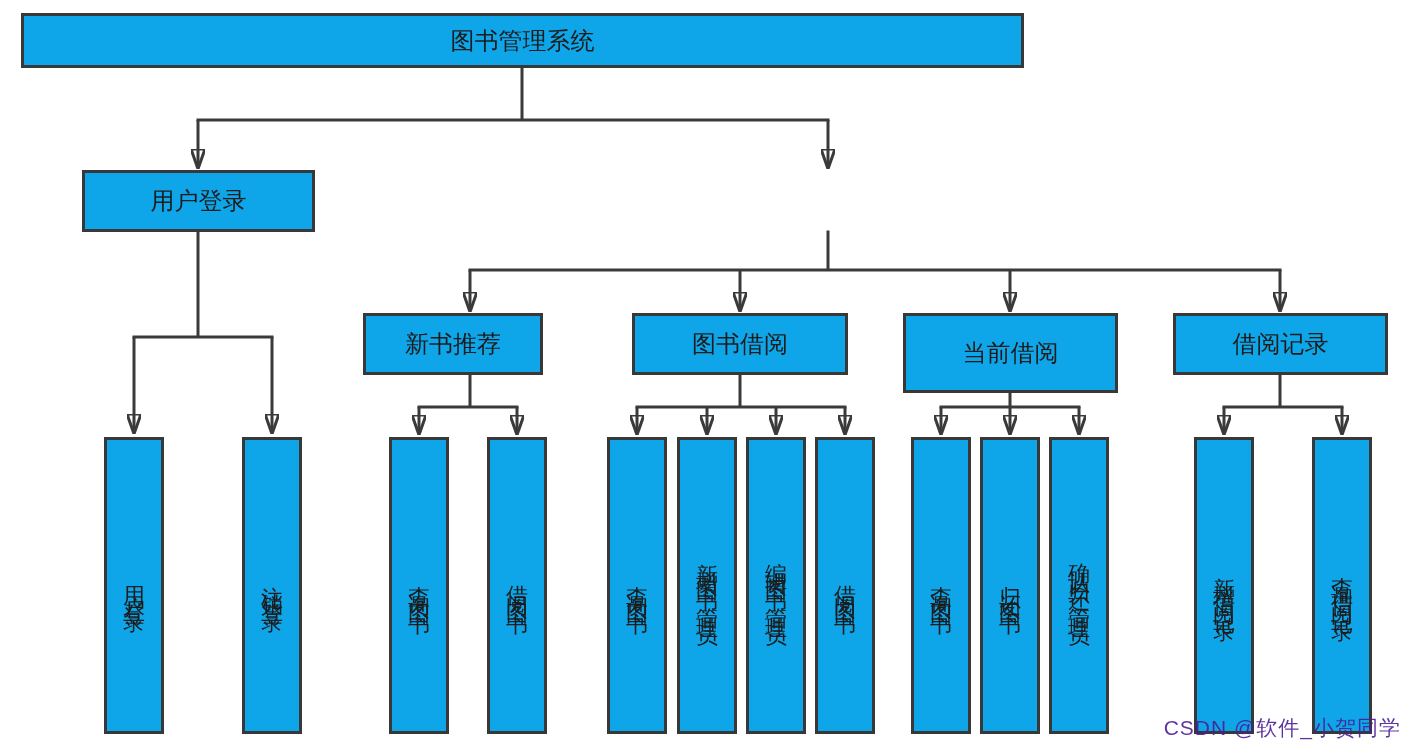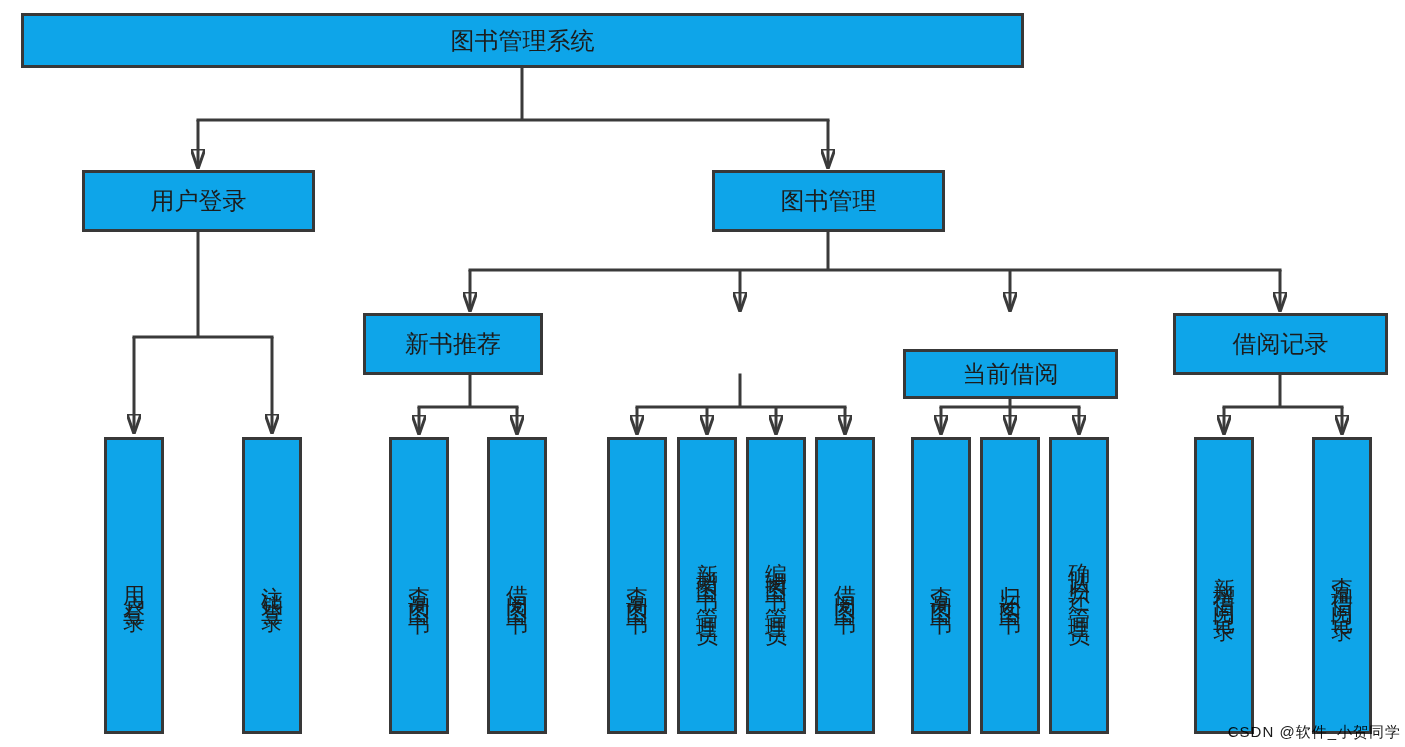--- a/index.html
+++ b/index.html
@@ -33,21 +33,21 @@
     align-items: center;
     justify-content: center;
     text-align: center;
   }
   .node-root { left: 21px; top: 13px; width: 1003px; height: 55px; font-size: 24px; }
   .lvl2, .lvl3 { font-size: 24px; }
   .n-user-login    { left: 82px;  top: 170px; width: 233px; height: 62px; }
   .n-book-mgmt     { left: 712px; top: 170px; width: 233px; height: 62px; }
   .n-recommend     { left: 363px;  top: 313px; width: 180px; height: 62px; }
   .n-borrow        { left: 632px;  top: 313px; width: 216px; height: 62px; }
-  .n-current       { left: 903px;  top: 313px; width: 215px; height: 50px; margin-top: 36px; }
+  .n-current       { left: 903px;  top: 313px; width: 215px; height: 80px; }
   .n-records       { left: 1173px; top: 313px; width: 215px; height: 62px; }
   .leaf {
     top: 437px;
     width: 60px;
     height: 297px;
     font-size: 22px;
   }
   .leaf .vtext {
     writing-mode: vertical-rl;
     text-orientation: mixed;
@@ -65,22 +65,22 @@
   .l-bor-4     { left: 815px; }
   .l-cur-1     { left: 911px; }
   .l-cur-2     { left: 980px; }
   .l-cur-3     { left: 1049px; }
   .l-recd-1    { left: 1194px; }
   .l-recd-2    { left: 1312px; }
   .watermark {
     position: absolute;
     right: 4px;
     bottom: 5px;
-    font-size: 15px;
-    color: #000000;
+    font-size: 21px;
+    color: #4c1d95;
     opacity: 0.9;
     letter-spacing: 1px;
   }
 </style>
 </head>
 <body>
 
 <div class="canvas">
 
   <svg class="connectors" width="1405" height="747" viewBox="0 0 1405 747" aria-hidden="true">
@@ -124,26 +124,26 @@
     <line x1="1342" y1="407" x2="1342" y2="434" marker-end="url(#arrow)"></line>
   </svg>
 
   <div class="node node-root">
     <span>图书管理系统</span>
   </div>
 
   <div class="node lvl2 n-user-login">
     <span>用户登录</span>
   </div>
-  <div class="node lvl2 n-book-mgmt">
-    <span>图书管理</span>
-  </div>
 
   <div class="node lvl3 n-recommend">
     <span>新书推荐</span>
+  </div>
+  <div class="node lvl3 n-borrow">
+    <span>图书借阅</span>
   </div>
   <div class="node lvl3 n-current">
     <span>当前借阅</span>
   </div>
   <div class="node lvl3 n-records">
     <span>借阅记录</span>
   </div>
 
   <div class="node leaf l-login-1">
     <span class="vtext">用户登录</span>

